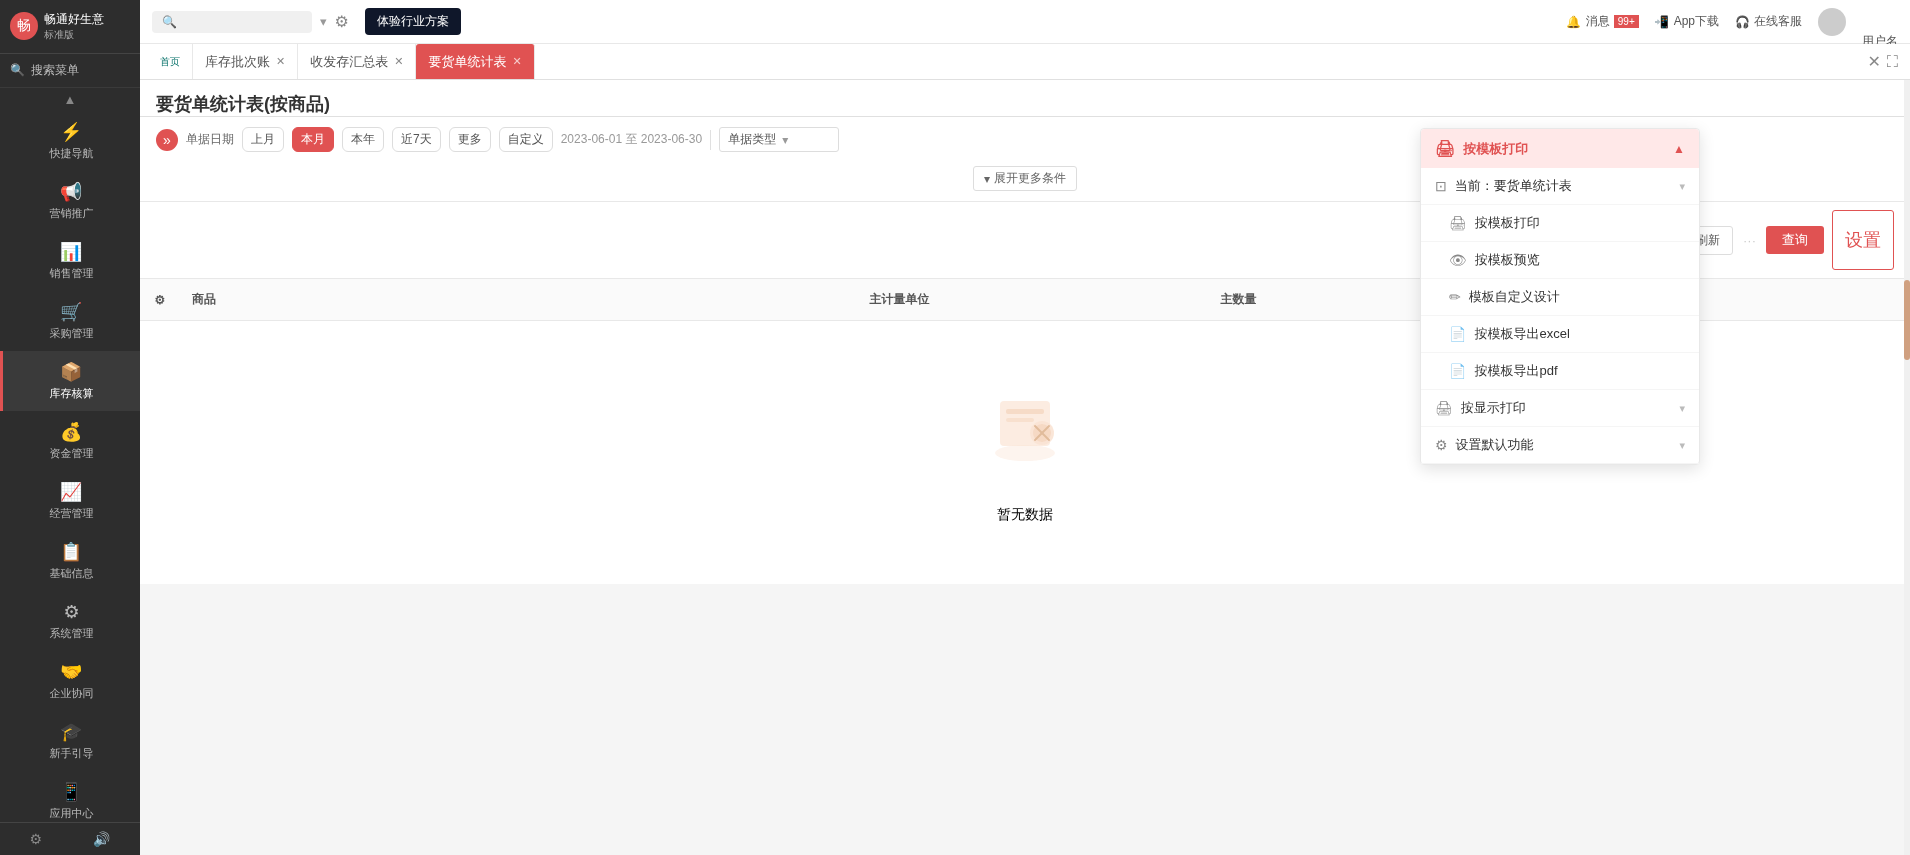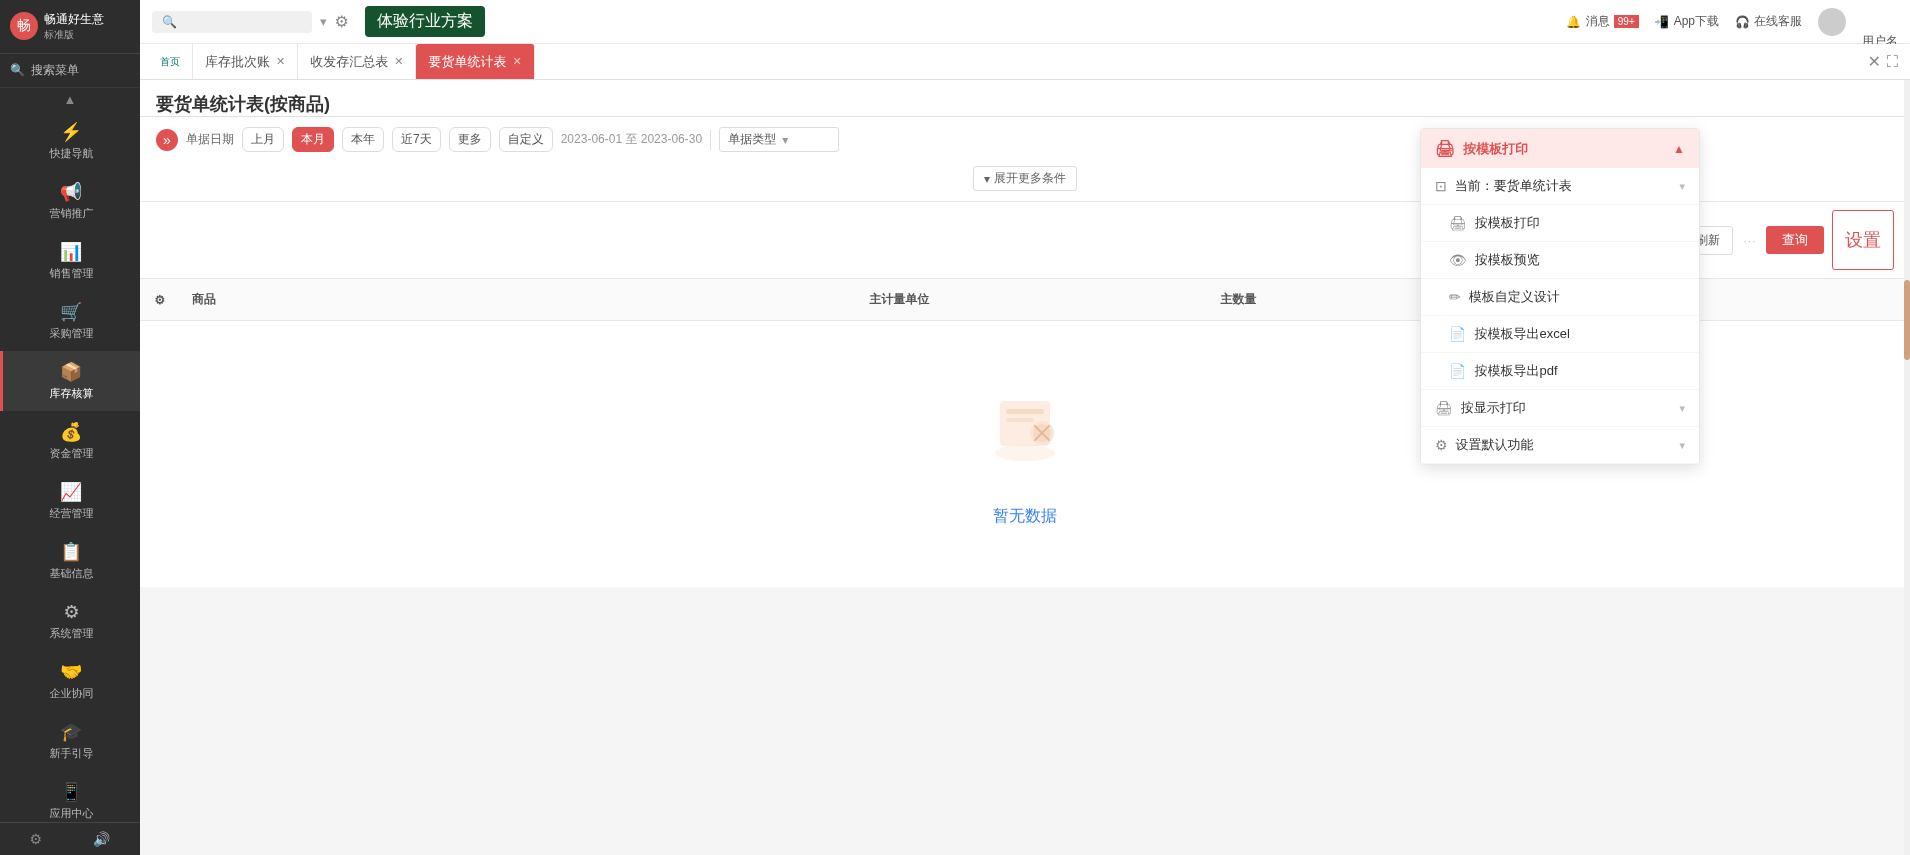--- a/index.html
+++ b/index.html
@@ -104,27 +104,27 @@
       padding: 4px 10px;
       display: flex;
       align-items: center;
       width: 160px;
       color: #999;
       font-size: 12px;
       cursor: pointer;
     }
     .topbar-spacer { flex: 1; }
     .topbar-btn-industry {
-      background: #14532d;
+      background: #0f172a;
       color: #fff;
       border: none;
       border-radius: 4px;
       padding: 5px 12px;
       cursor: pointer;
-      font-size: 16px;
+      font-size: 12px;
       margin-left: 8px;
     }
     .topbar-gear { color: #888; cursor: pointer; margin: 0 8px; font-size: 16px; }
     .topbar-right { display: flex; align-items: center; gap: 16px; margin-left: 16px; }
     .topbar-right-item { display: flex; align-items: center; gap: 4px; color: #555; font-size: 12px; cursor: pointer; }
     .badge { background: #e05252; color: #fff; border-radius: 0; font-size: 10px; padding: 1px 4px; }
     .topbar-avatar { width: 28px; height: 28px; background: #ccc; border-radius: 50%; }
 
     
     .tabbar {
@@ -338,21 +338,21 @@
       align-items: center;
       justify-content: center;
       padding: 60px 0;
       color: #bbb;
     }
     .empty-icon {
       font-size: 80px;
       margin-bottom: 16px;
       opacity: 0.5;
     }
-    .empty-text { font-size: 16px; color: #3b82f6; }
+    .empty-text { font-size: 14px; color: #000000; }
 
     
     .dropdown-overlay {
       position: absolute;
       top: 44px;
       right: 200px;
       background: #fff;
       border: 1px solid #e8e8e8;
       border-radius: 4px;
       box-shadow: 0 4px 16px rgba(0,0,0,0.12);

